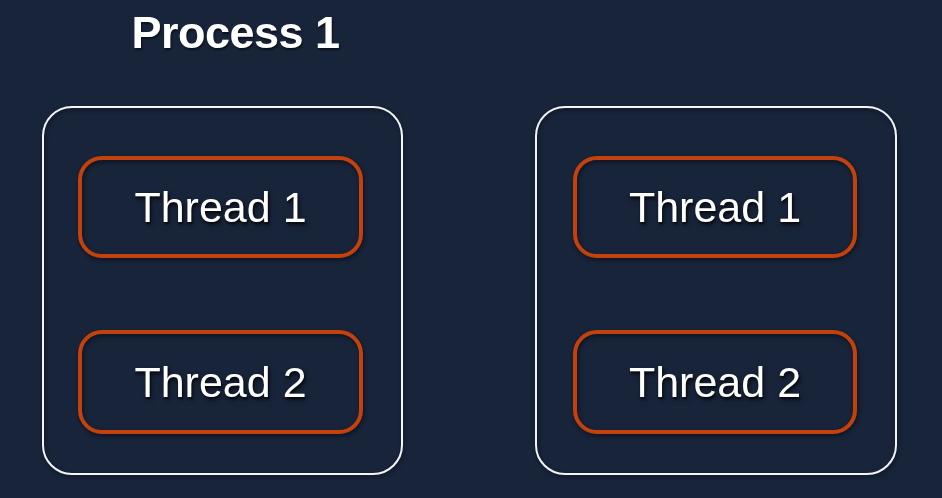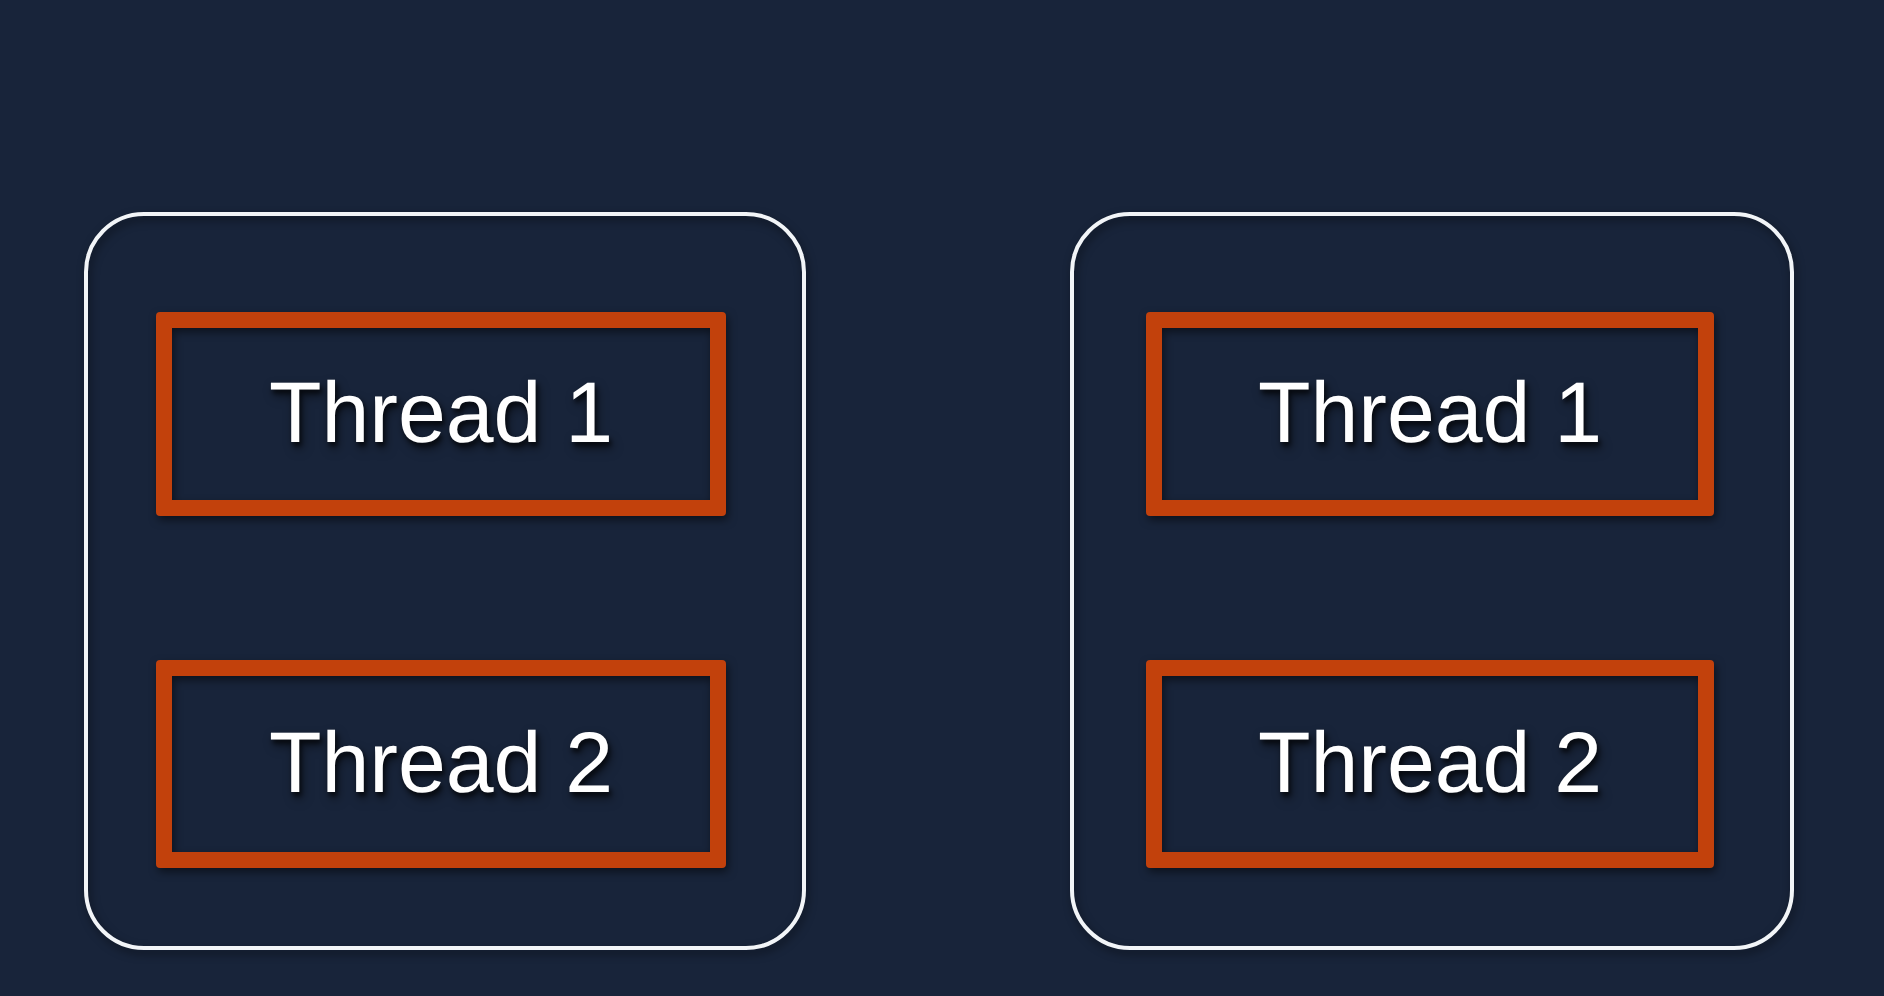--- a/index.html
+++ b/index.html
@@ -64,22 +64,22 @@
   #process-box-2 {
     left: 64px;
     top: 106px;
     width: 362px;
     height: 369px;
   }
 
   .thread-box {
     position: absolute;
     box-sizing: border-box;
-    border: 8px solid #c2410c;
-    border-radius: 2px;
+    border: 4px solid #c2410c;
+    border-radius: 24px;
     background: transparent;
     display: flex;
     align-items: center;
     justify-content: center;
     filter: drop-shadow(1px 2px 2px rgba(0, 0, 0, 0.5));
   }
 
   .thread-label {
     color: #ffffff;
     font-size: 43px;
@@ -94,20 +94,21 @@
   #thread-box-1-2 { left: 78px;  top: 330px; width: 285px; height: 104px; }
   #thread-box-2-1 { left: 102px; top: 156px; width: 284px; height: 102px; }
   #thread-box-2-2 { left: 102px; top: 330px; width: 284px; height: 104px; }
 </style>
 </head>
 <body>
 
 <div id="diagram-canvas">
 
   <div class="process-group" id="process-group-1">
+    <div class="process-title">Process 1</div>
 
     <div class="process-box" id="process-box-1"></div>
 
     <div class="thread-box" id="thread-box-1-1">
       <span class="thread-label">Thread 1</span>
     </div>
 
     <div class="thread-box" id="thread-box-1-2">
       <span class="thread-label">Thread 2</span>
     </div>

